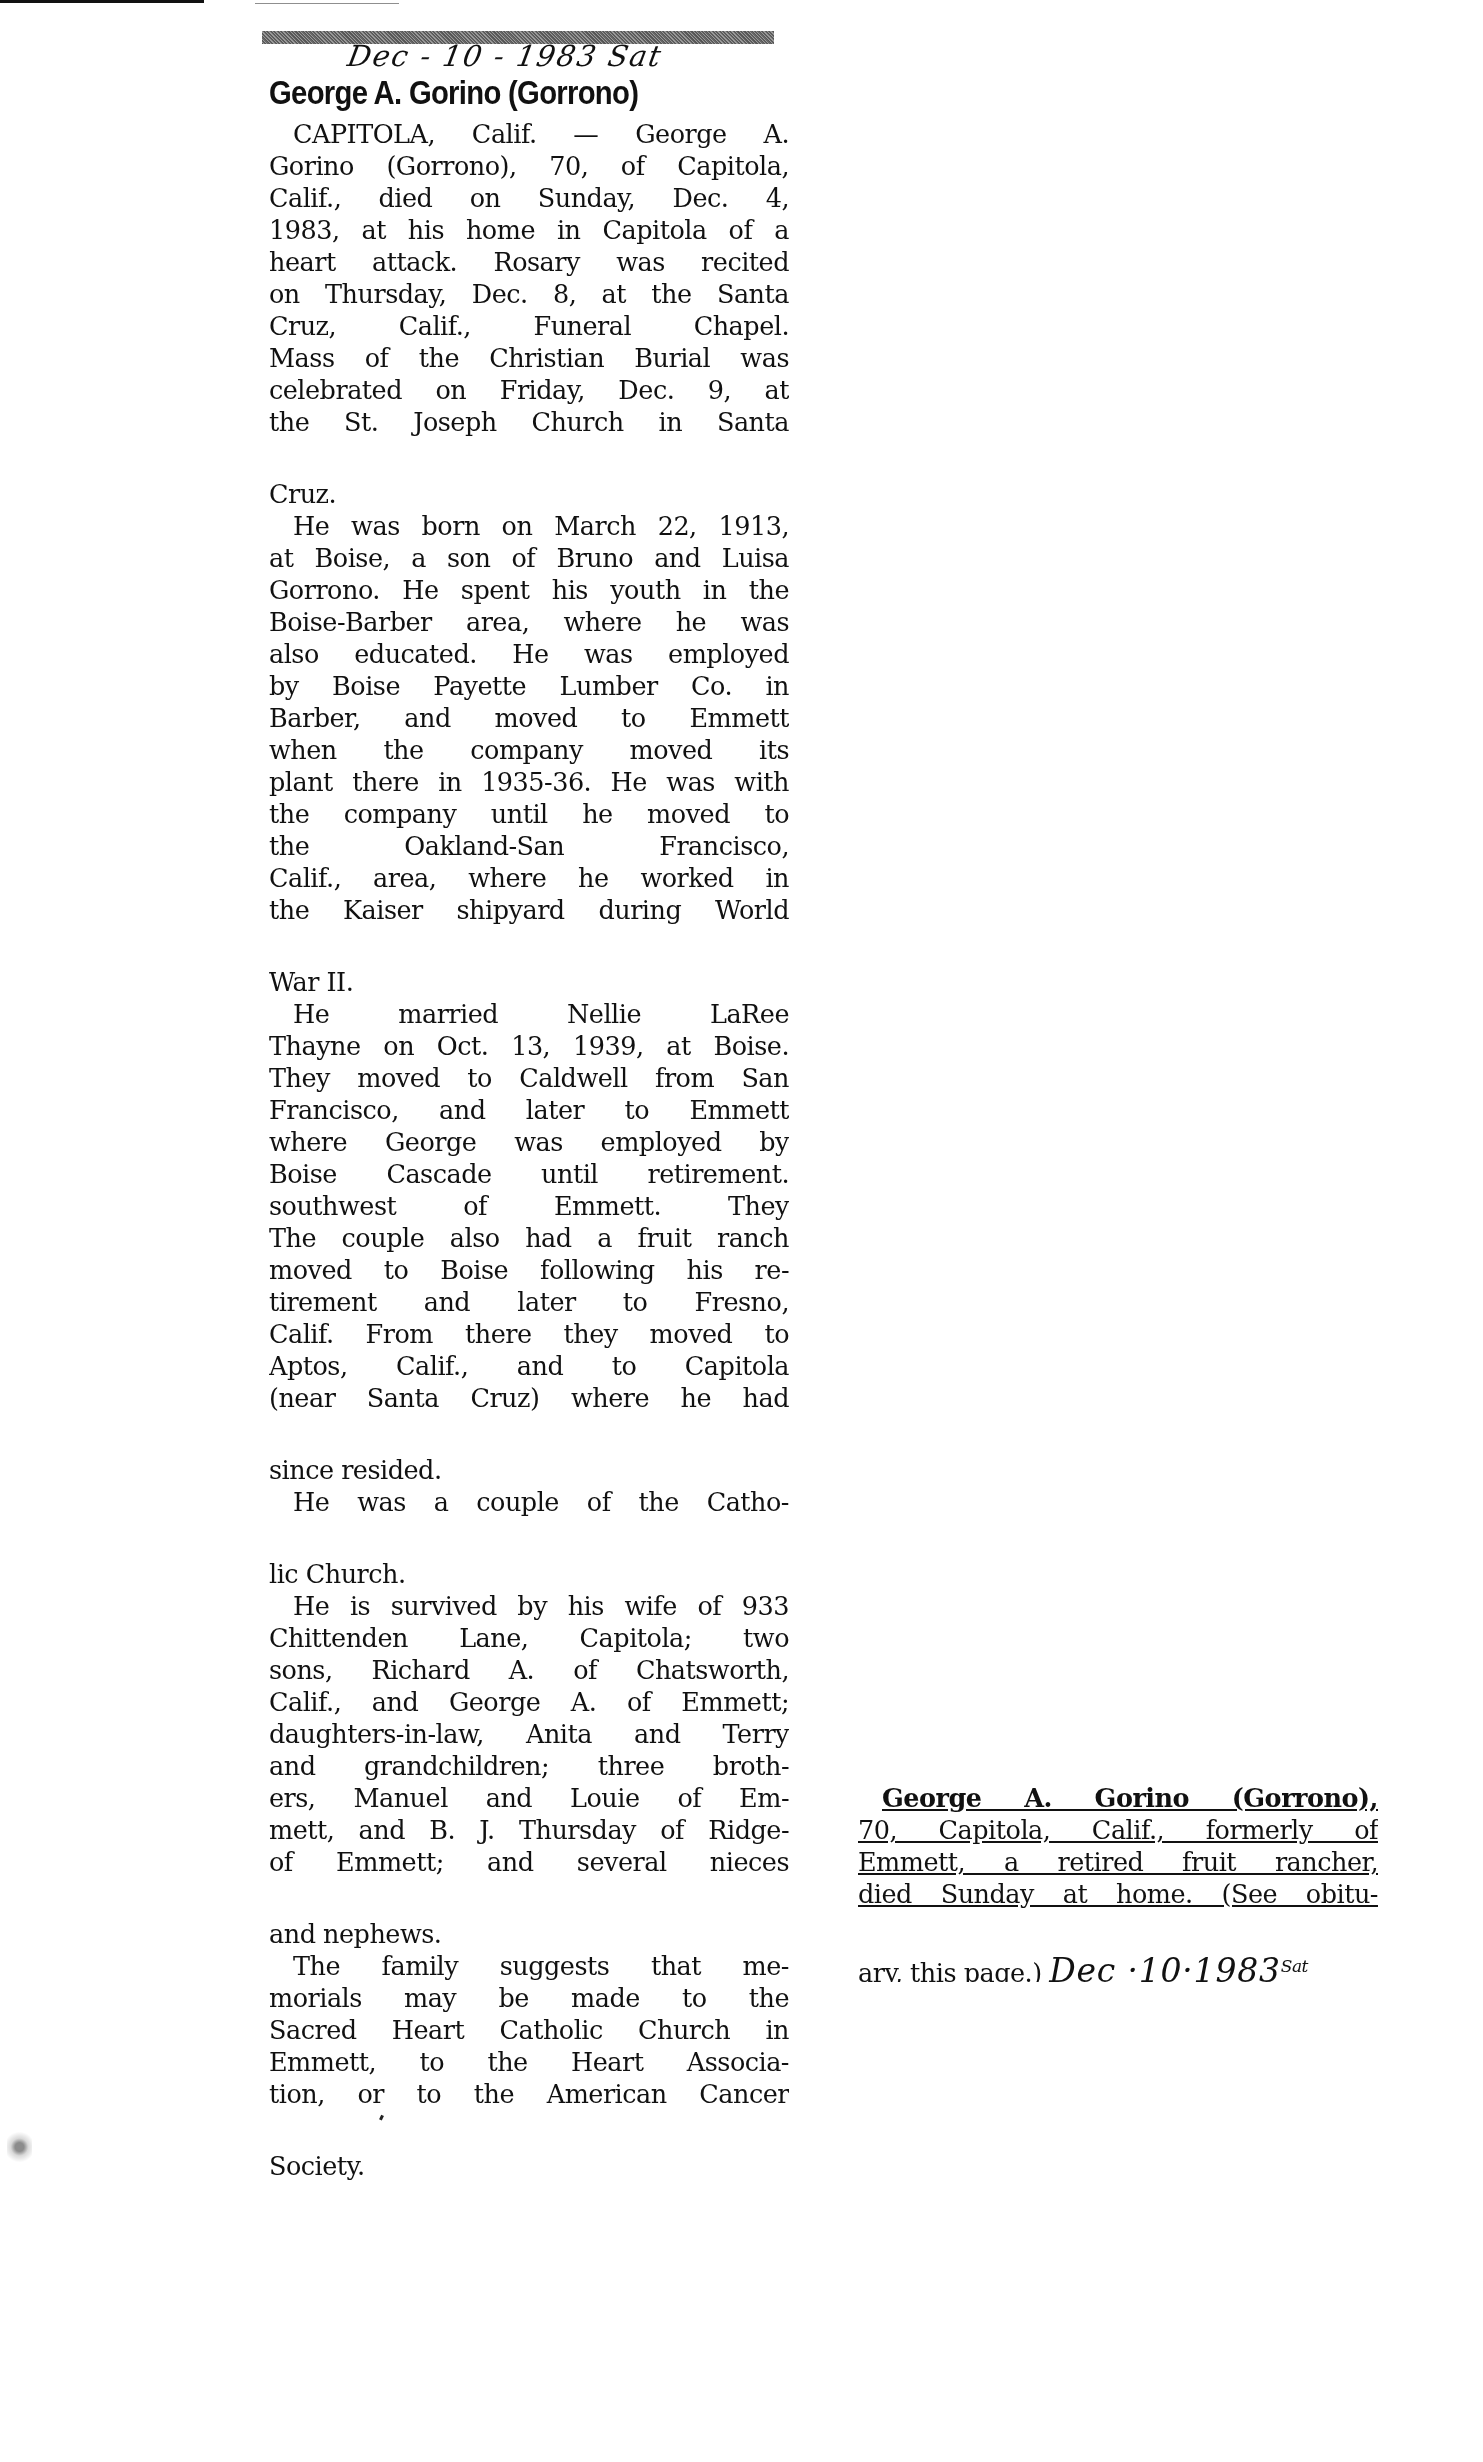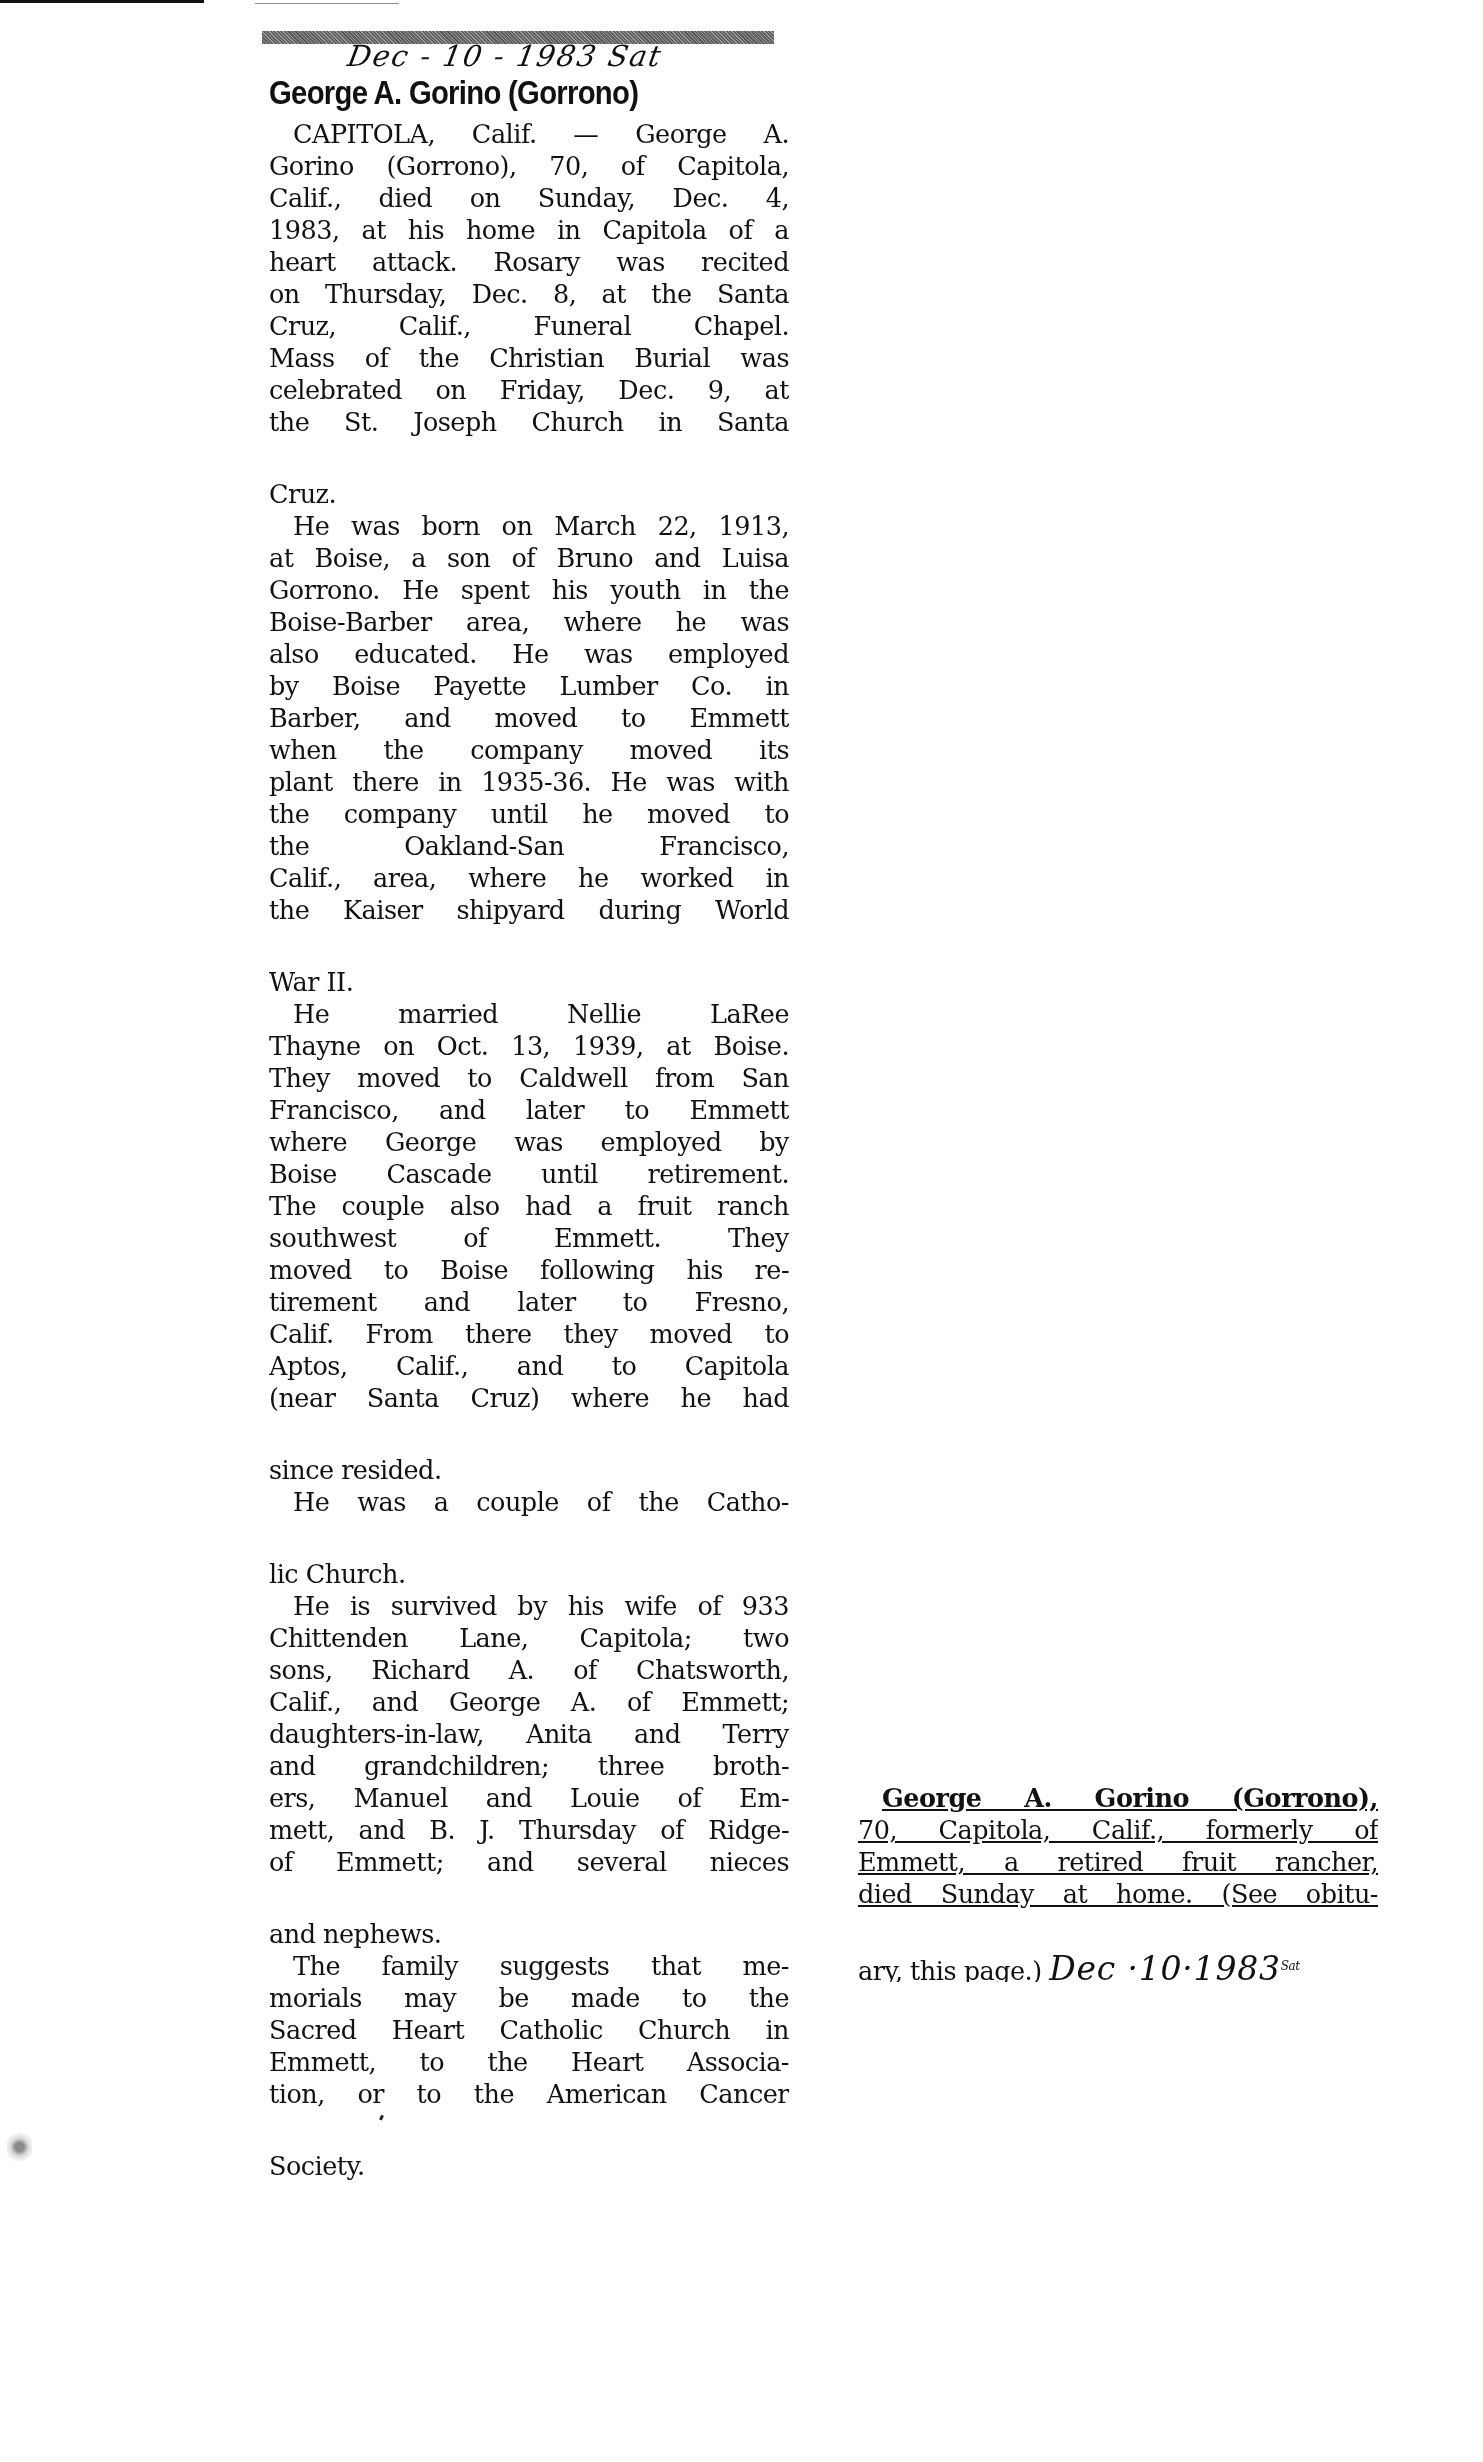--- a/index.html
+++ b/index.html
@@ -20,21 +20,21 @@
   .col-right { left: 858px; top: 1782px; width: 520px; font-size: 25.5px; text-decoration: underline; }
   .line { display: block; height: 32px; line-height: 32px; white-space: nowrap;
           text-align: justify; text-align-last: justify; overflow: hidden;
           transform-origin: left center; }
   .line.last { text-align-last: left; margin-top: 40px; }
   .line.indent { padding-left: 24px; }
   .body-cond { letter-spacing: -0.5px; }
   .right-first { font-weight: bold; }
   .hand-inline { font-family: "DejaVu Serif", serif; font-style: italic; font-size: 33px;
                  letter-spacing: 0.8px; }
-  .hand-sup { font-size: 12px; vertical-align: super; font-style: italic; }
+  .hand-sup { font-size: 17px; vertical-align: super; font-style: italic; }
   .smudge { position: absolute; left: 6.8px; top: 2129px; width: 25.5px; height: 36px;
             background: radial-gradient(circle, rgba(0,0,0,.45) 0 20%, rgba(0,0,0,.15) 40%, transparent 70%); }
   .speck { position: absolute; width: 2.5px; height: 5.1px; background: #222; transform: rotate(25deg); }
 </style>
 </head>
 <body>
 
 <div class="page">
   <div class="topline"></div>
   <div class="topline2"></div>
@@ -72,22 +72,22 @@
     <span class="line">Calif., area, where he worked in</span>
     <span class="line">the Kaiser shipyard during World</span>
     <span class="line last">War II.</span>
 
     <span class="line indent">He married Nellie LaRee</span>
     <span class="line">Thayne on Oct. 13, 1939, at Boise.</span>
     <span class="line">They moved to Caldwell from San</span>
     <span class="line">Francisco, and later to Emmett</span>
     <span class="line">where George was employed by</span>
     <span class="line">Boise Cascade until retirement.</span>
+    <span class="line">southwest of Emmett. They</span>
     <span class="line">The couple also had a fruit ranch</span>
-    <span class="line">southwest of Emmett. They</span>
     <span class="line">moved to Boise following his re-</span>
     <span class="line">tirement and later to Fresno,</span>
     <span class="line">Calif. From there they moved to</span>
     <span class="line">Aptos, Calif., and to Capitola</span>
     <span class="line">(near Santa Cruz) where he had</span>
     <span class="line last">since resided.</span>
 
     <span class="line indent">He was a couple of the Catho-</span>
     <span class="line last">lic Church.</span>
 

